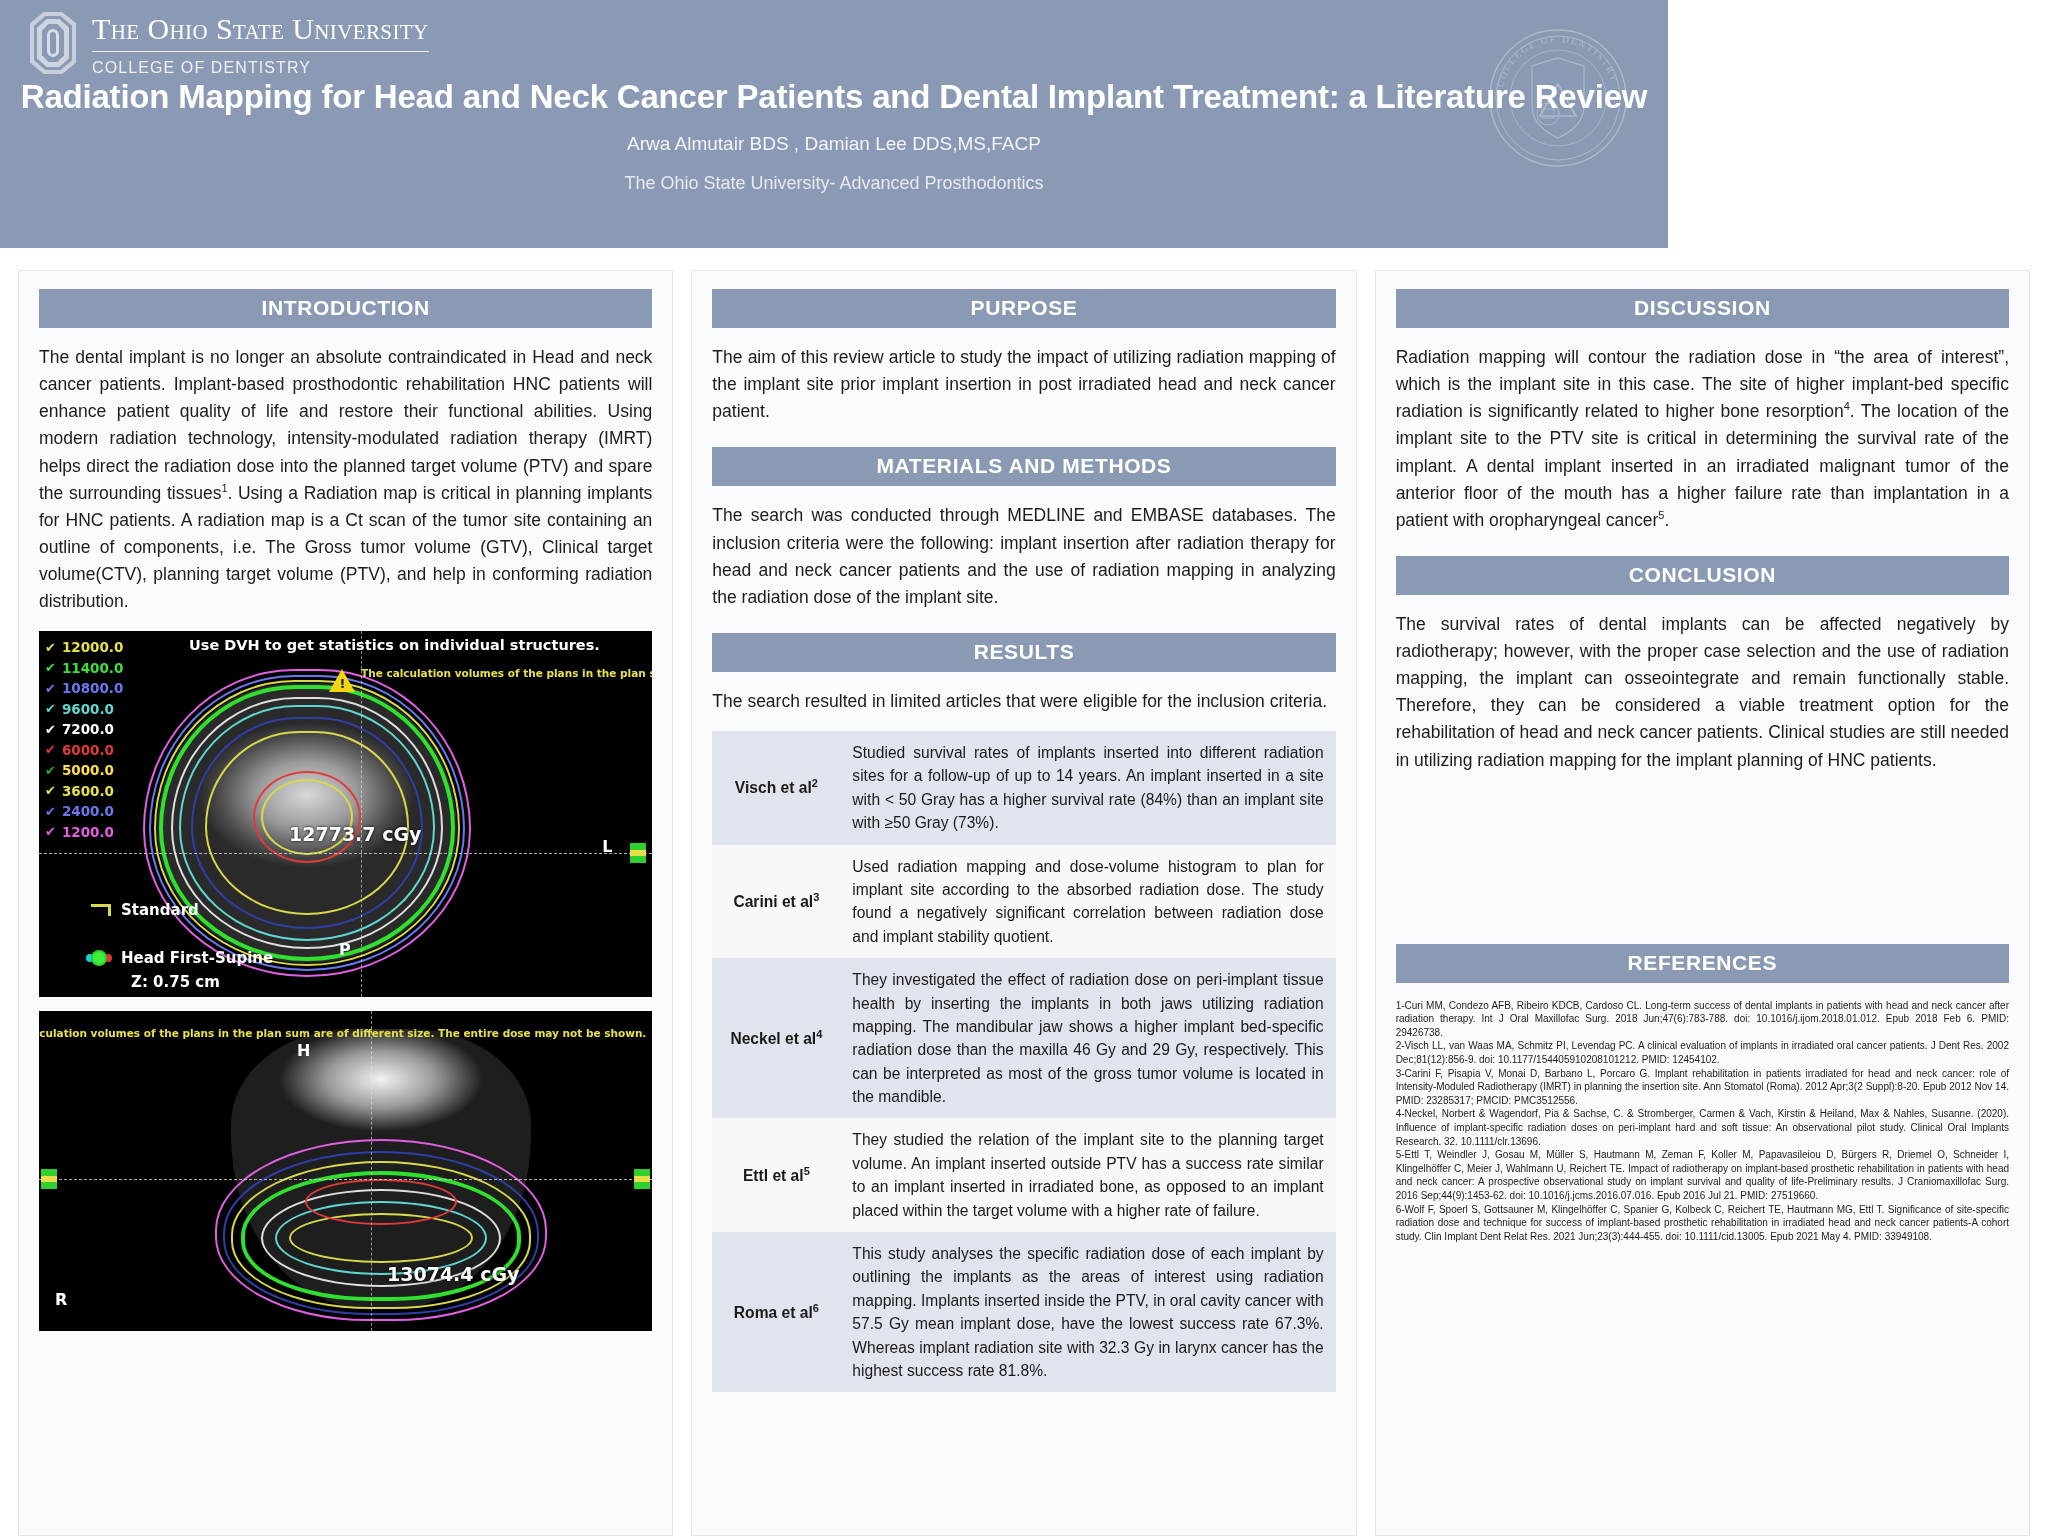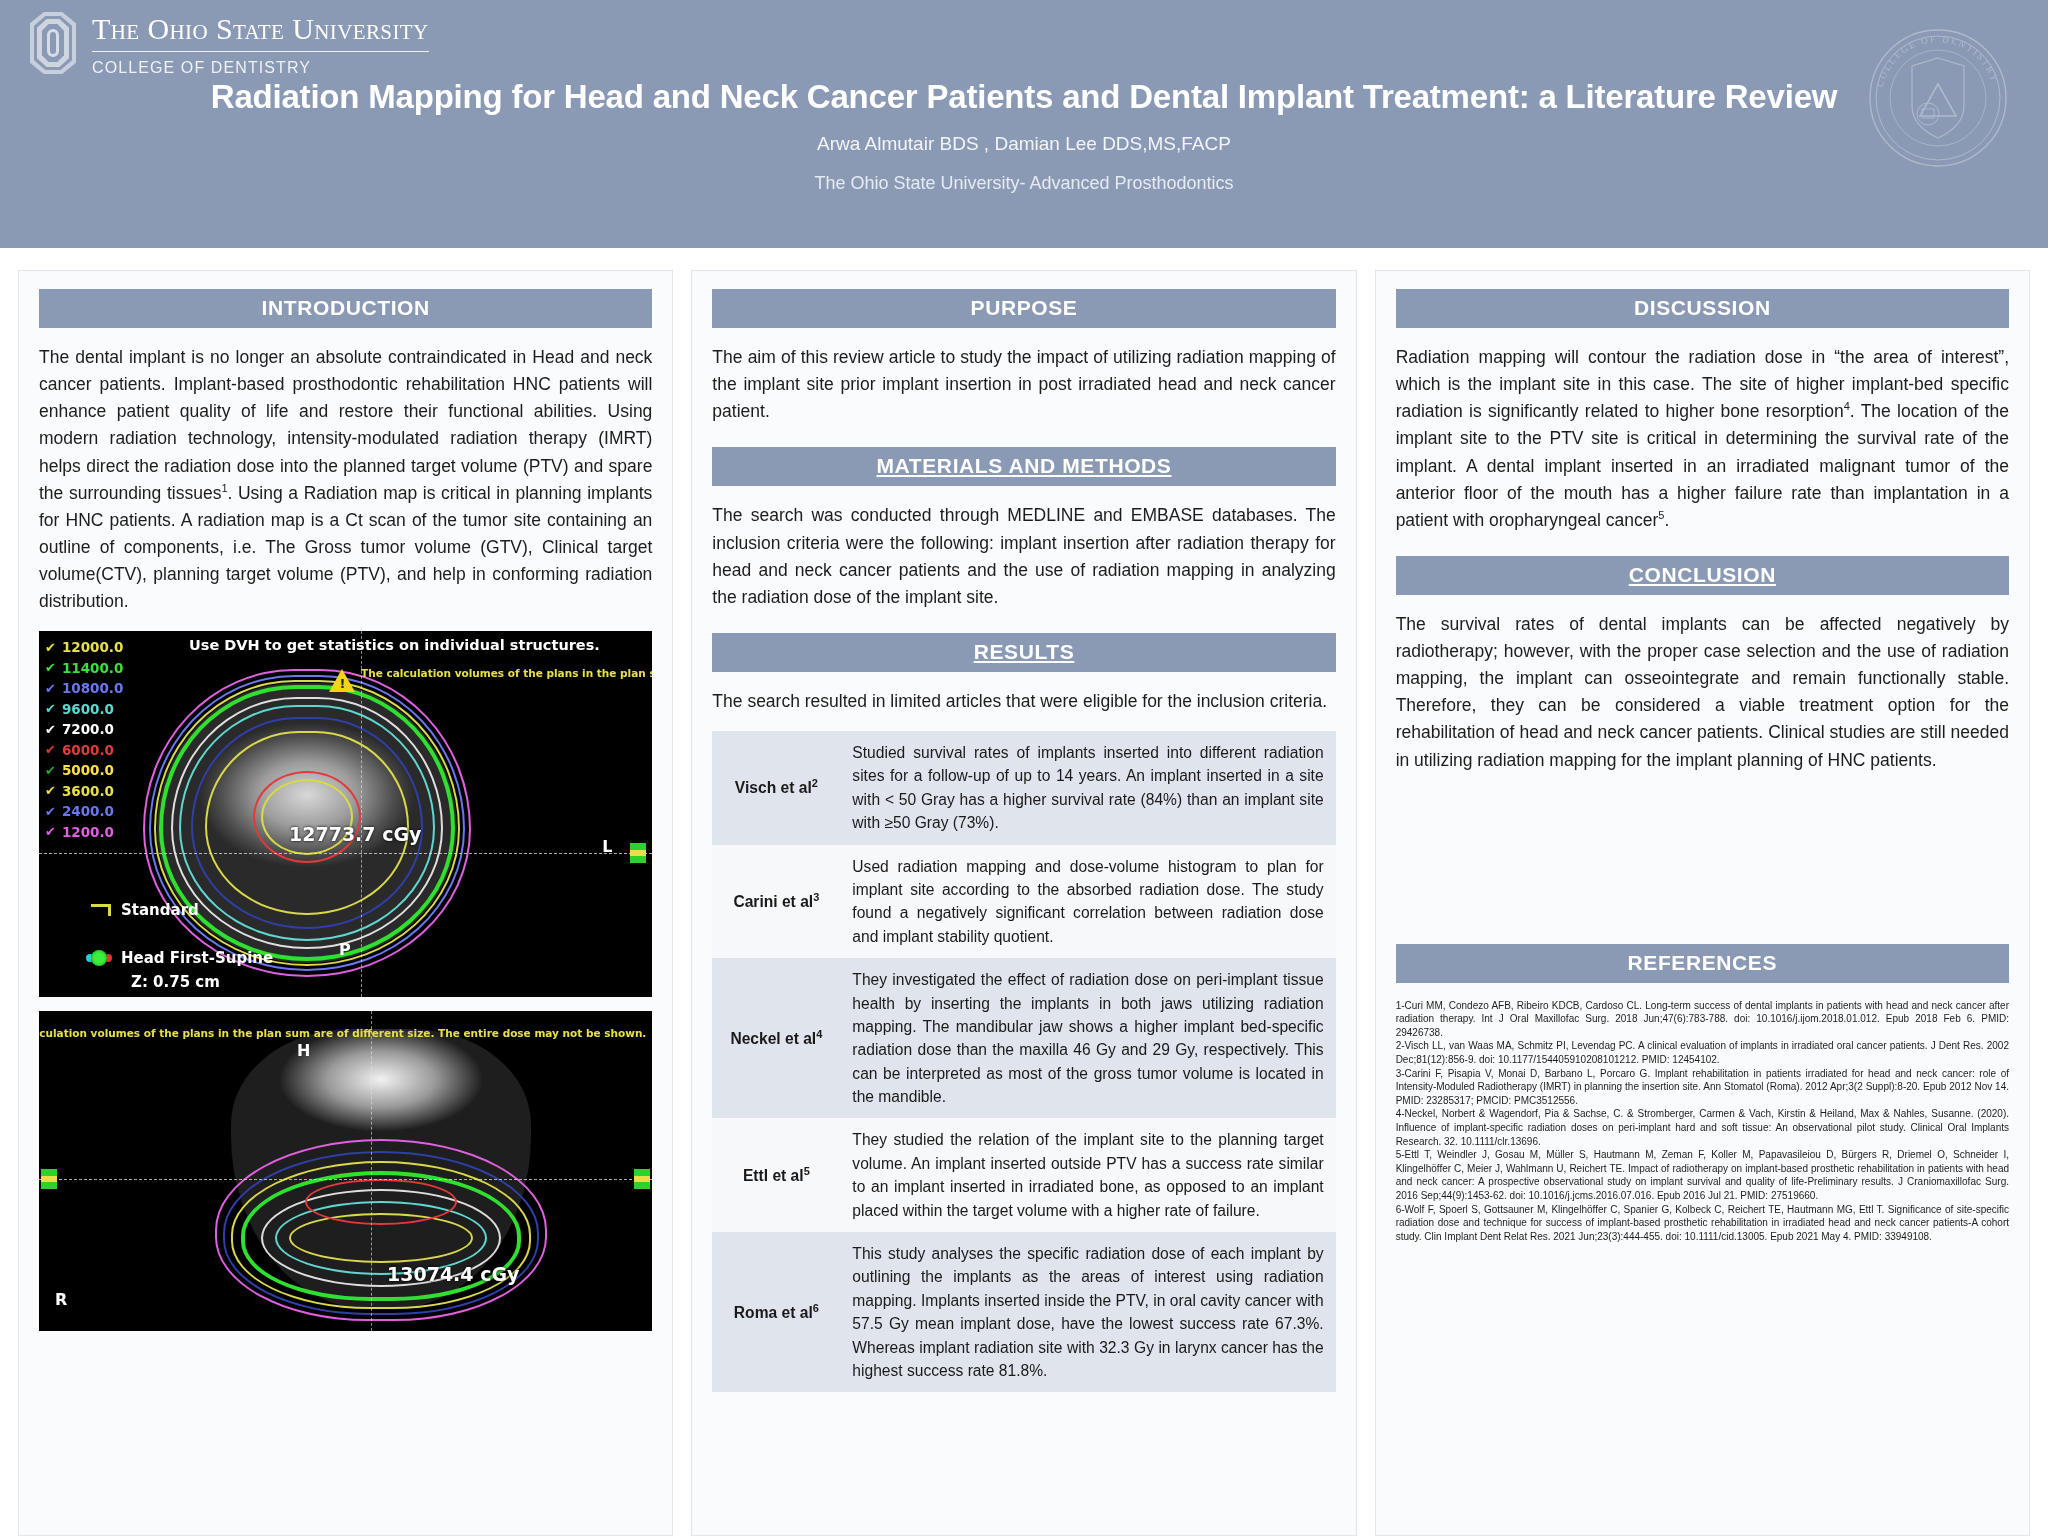--- a/index.html
+++ b/index.html
@@ -6,21 +6,21 @@
   html, body {
     width: 2048px; height: 1536px;
     background: #ffffff;
     font-family: "Liberation Sans", sans-serif;
     overflow: hidden;
   }
 
   
   .header {
     position: relative;
-    width: 2048px; height: 248px;
+    width: 1668px; height: 248px;
     background: #8a9ab5;
   }
   .osu-logo-wrap {
     position: absolute; left: 30px; top: 8px;
     display: flex; align-items: flex-start;
   }
   .osu-mark {
     width: 46px; height: 62px;
     margin-right: 16px; margin-top: 4px;
     position: relative;
@@ -110,21 +110,21 @@
 
   .sec-head {
     background: #8a9ab5;
     color: #ffffff;
     font-size: 21px; font-weight: bold;
     letter-spacing: 0.6px;
     text-align: center;
     padding: 7px 0 8px 0;
     margin-bottom: 16px;
   }
-  .sec-head.tight { margin-top: 22px; text-decoration: underline; }
+  .sec-head.tight { margin-top: 22px; }
 
   .body-text {
     font-size: 17.5px; line-height: 1.55;
     color: #1c1c1c; text-align: justify;
   }
   .body-text sup { font-size: 11px; }
 
   
   .ct-figure {
     position: relative;

